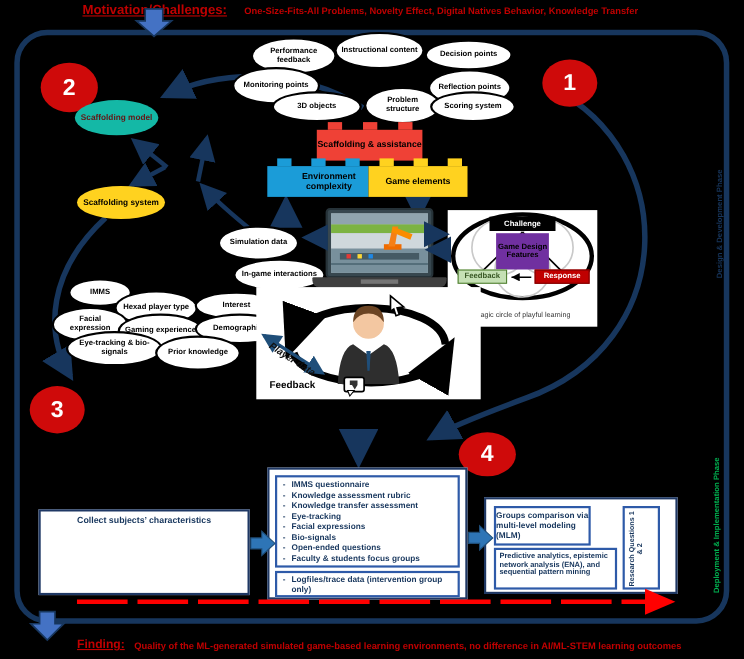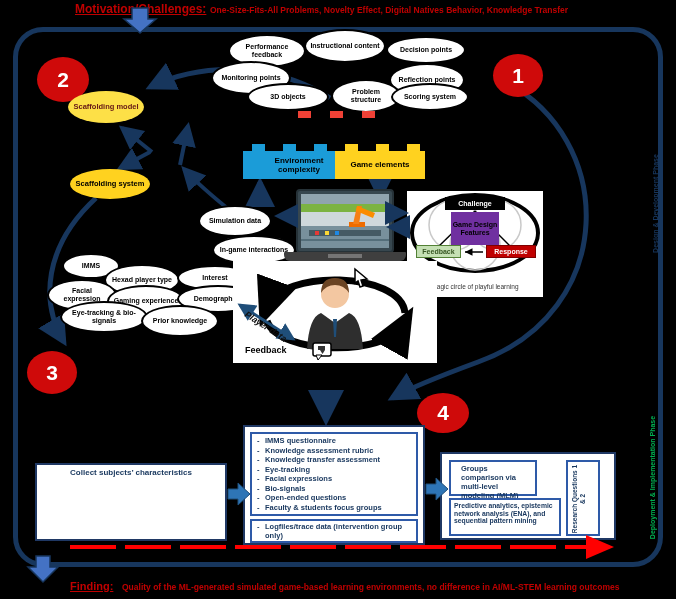--- a/index.html
+++ b/index.html
@@ -43,21 +43,21 @@
   .mcbox { position:absolute; display:flex; align-items:center; justify-content:center;
            text-align:center; font-weight:bold; font-size:7px; line-height:1.05; box-sizing:border-box; }
   .hdr  { position:absolute; font-weight:bold; color:#C00000; white-space:nowrap; }
 </style>
 </head>
 <body>
 
 <div id="canvas">
 
   <div class="hdr" style="left:75px; top:2px; font-size:12px; text-decoration:underline;">Motivation/Challenges:</div>
-  <div class="hdr" style="left:210px; top:5px; font-size:8.5px;">One-Size-Fits-All Problems, Novelty Effect, Digital Natives Behavior, Knowledge Transfer</div>
+  <div class="hdr" style="left:222px; top:5px; font-size:8.5px;">One-Size-Fits-All Problems, Novelty Effect, Digital Natives Behavior, Knowledge Transfer</div>
 
   <div class="abs" style="left:13px; top:27px; width:650px; height:540px; border:5px solid #17365D; border-radius:30px; box-sizing:border-box;"></div>
 
   <svg width="676" height="599">
     <defs>
       <marker id="navyA" markerWidth="8" markerHeight="8" refX="5" refY="3" orient="auto">
         <path d="M0,0 L6,3 L0,6 Z" fill="#17365D"></path>
       </marker>
     </defs>
     <path d="M 330,98 C 270,60 198,64 150,87" stroke="#17365D" stroke-width="5" fill="none" marker-end="url(#navyA)"></path>
@@ -87,35 +87,36 @@
 
   <div class="el" style="left:228px; top:34px; width:78px; height:34px;">Performance feedback</div>
   <div class="el" style="left:304px; top:29px; width:82px; height:34px;">Instructional content</div>
   <div class="el" style="left:386px; top:36px; width:80px; height:28px;">Decision points</div>
   <div class="el" style="left:211px; top:61px; width:80px; height:34px;">Monitoring points</div>
   <div class="el" style="left:389px; top:63px; width:76px; height:34px;">Reflection points</div>
   <div class="el" style="left:247px; top:83px; width:82px; height:28px;">3D objects</div>
   <div class="el" style="left:331px; top:79px; width:70px; height:34px;">Problem structure</div>
   <div class="el" style="left:391px; top:83px; width:78px; height:28px;">Scoring system</div>
 
+  <div class="lego" style="left:288px; top:118px; width:96px; height:28px; background:#EF4136; color:#000;">Scaffolding &amp; assistance</div>
   <div class="stud" style="left:298px; top:111px; background:#EF4136;"></div>
   <div class="stud" style="left:330px; top:111px; background:#EF4136;"></div>
   <div class="stud" style="left:362px; top:111px; background:#EF4136;"></div>
 
   <div class="stud" style="left:252px; top:144px; background:#1B9CD8;"></div>
   <div class="stud" style="left:283px; top:144px; background:#1B9CD8;"></div>
   <div class="stud" style="left:314px; top:144px; background:#1B9CD8;"></div>
   <div class="lego" style="left:243px; top:151px; width:92px; height:28px; background:#1B9CD8; color:#000;padding-left:20px;">Environment complexity</div>
 
   <div class="stud" style="left:345px; top:144px; background:#FFD21F;"></div>
   <div class="stud" style="left:376px; top:144px; background:#FFD21F;"></div>
   <div class="stud" style="left:407px; top:144px; background:#FFD21F;"></div>
   <div class="lego" style="left:335px; top:151px; width:90px; height:28px; background:#FFD21F; color:#000;">Game elements</div>
 
-  <div class="el noborder" style="left:68px; top:91px; width:76px; height:32px; background:#fde047; color:#641616; font-size:7.5px;text-align:right;">Scaffolding model</div>
+  <div class="el noborder" style="left:68px; top:91px; width:76px; height:32px; background:#14b8a6; color:#641616; font-size:7.5px;text-align:right;">Scaffolding model</div>
   <div class="el noborder" style="left:70px; top:169px; width:80px; height:30px; background:#FFD21F; color:#000; font-size:7.5px;">Scaffolding system</div>
 
   <div class="el" style="left:198px; top:205px; width:74px; height:32px;">Simulation data</div>
   <div class="el" style="left:212px; top:235px; width:84px; height:30px;">In-game interactions</div>
 
   <div class="el" style="left:62px;  top:253px; width:58px; height:26px;">IMMS</div>
   <div class="el" style="left:104px; top:264px; width:76px; height:32px;">Hexad player type</div>
   <div class="el" style="left:177px; top:265px; width:76px; height:26px;">Interest</div>
   <div class="el" style="left:47px;  top:279px; width:70px; height:32px;">Facial expression</div>
   <div class="el" style="left:107px; top:285px; width:78px; height:32px;">Gaming experience</div>
@@ -213,21 +214,21 @@
         <li>Eye-tracking</li>
         <li>Facial expressions</li>
         <li>Bio-signals</li>
         <li>Open-ended questions</li>
         <li>Faculty &amp; students focus groups</li>
       </ul>
     </div>
   </div>
 
   <div class="obox" style="left:440px; top:452px; width:176px; height:88px;">
-    <div class="ibox" style="left:7px; top:6px; width:88px; height:36px; font-size:7.5px; font-weight:bold; color:#17365D; padding:2px 10px; line-height:1.2;">Groups comparison via multi-level modeling (MLM)</div>
+    <div class="ibox" style="left:7px; top:6px; width:88px; height:36px; font-size:7.5px; font-weight:bold; color:#17365D; padding:2px 0; line-height:1.2;">Groups comparison via multi-level modeling (MLM)</div>
     <div class="ibox" style="left:7px; top:44px; width:112px; height:38px; font-size:6.8px; font-weight:bold; color:#17365D; padding:2px 3px; line-height:1.12;">Predictive analytics, epistemic network analysis (ENA), and sequential pattern mining</div>
     <div class="ibox" style="left:124px; top:6px; width:34px; height:76px;">
       <div class="abs" style="left:-20px; top:25px; width:70px; height:24px; transform:rotate(-90deg); text-align:center; font-size:6.5px; font-weight:bold; color:#17365D; line-height:1.2;">Research Questions 1 &amp; 2</div>
     </div>
   </div>
 
   <div class="vtext" style="left:595px; top:200px; width:120px; color:#17365D;">Design &amp; Development Phase</div>
   <div class="vtext" style="left:581px; top:474px; width:142px; color:#00B050;">Deployment &amp; Implementation Phase</div>
 
   <svg width="676" height="599" style="pointer-events:none;">

